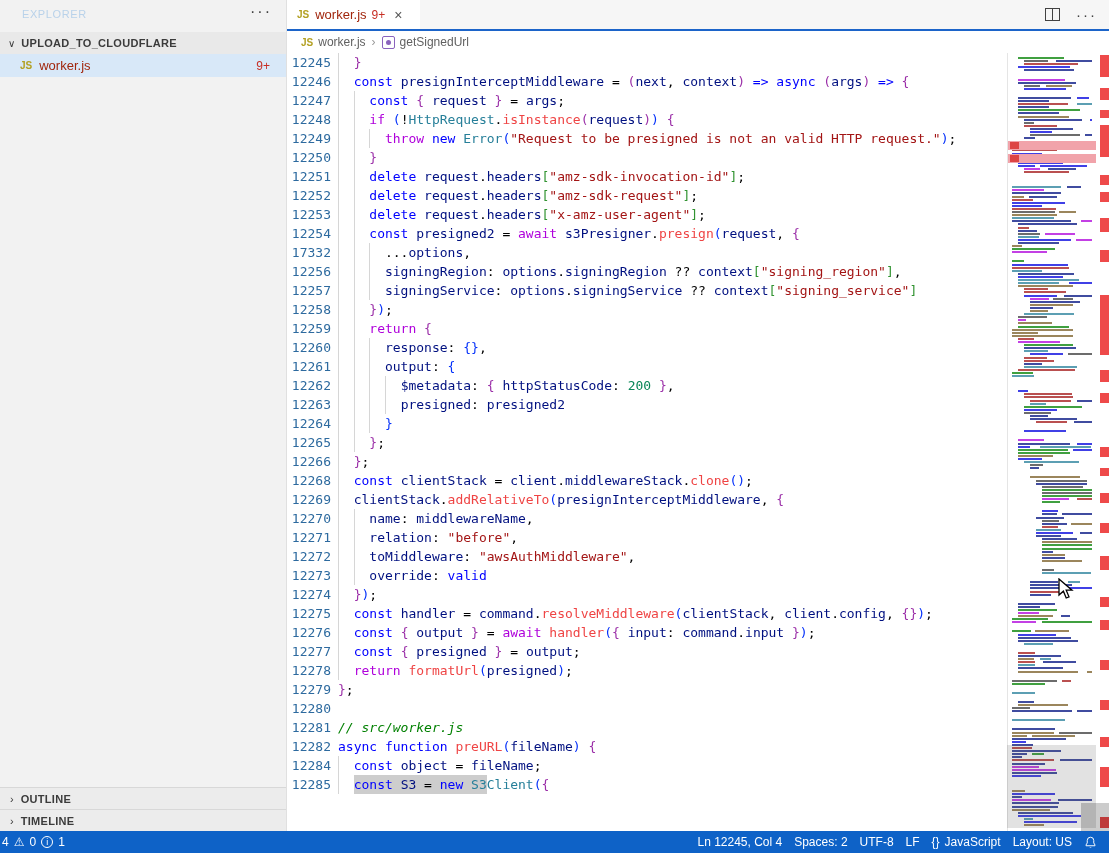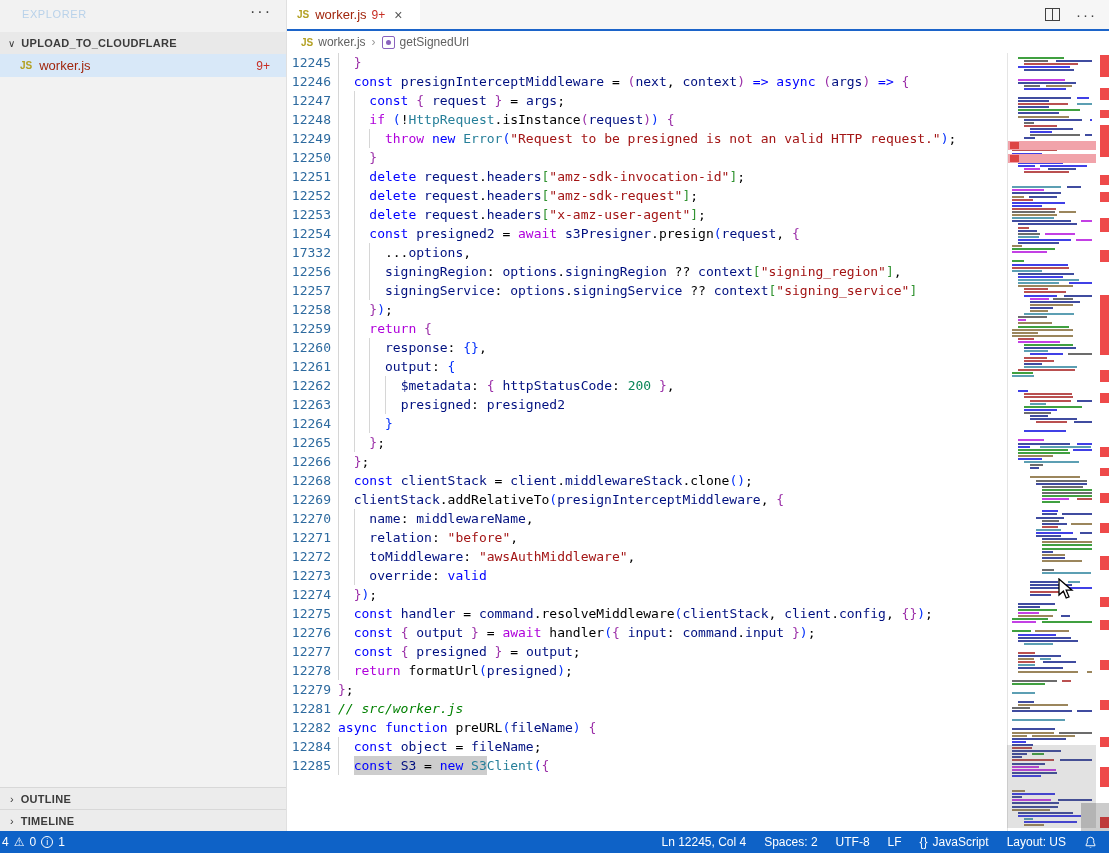--- a/index.html
+++ b/index.html
@@ -57,21 +57,21 @@
 
   
   #code { position:absolute; left:0; top:53px; width:720px; height:778px; overflow:hidden;
           font-family:"DejaVu Sans Mono","Liberation Mono",monospace; font-size:13px; }
   .row { display:flex; height:19px; line-height:19px; white-space:pre; }
   .row .num { width:51px; padding-right:7px; text-align:right; color:#2d6a9f; flex:none; }
   .row .txt { position:relative; flex:1; }
   .guide { position:absolute; top:0; bottom:0; width:1px; background:#d6d6d6; z-index:0; }
   .sel { position:absolute; top:0; bottom:0; background:#cdcdcd; z-index:0; }
   .codetext { position:relative; z-index:1; }
-  .tok-k{color:#0000ff} .tok-c{color:#af00db} .tok-v{color:#001080} .tok-f{color:#000000}
+  .tok-k{color:#0000ff} .tok-c{color:#af00db} .tok-v{color:#001080} .tok-f{color:#ef4444}
   .tok-s{color:#a31515} .tok-n{color:#098658} .tok-m{color:#008000;font-style:italic}
   .tok-p{color:#000000} .tok-t{color:#267f99}
   .tok-b1{color:#0431fa} .tok-b2{color:#9b2fa8} .tok-b3{color:#319331}
 
   
   #minimap { position:absolute; left:720px; top:53px; width:89px; height:778px;
              border-left:1px solid #e5e5e5; overflow:hidden; background:#fff; }
   .mm-bar { position:absolute; height:2px; }
   .mm-band { position:absolute; left:0; width:89px; background:#f1a3aa; }
   .mm-band i { position:absolute; left:2px; top:1px; width:9px; height:7px; background:#dd4444; display:block; }
@@ -80,21 +80,21 @@
   .rmark { position:absolute; left:4px; width:9px; background:#ee4a4a; }
   #vthumb { position:absolute; left:794px; width:28px; background:rgba(0,0,0,.2); }
 
   
   #statusbar { position:absolute; left:0; top:831px; width:1109px; height:22px; background:#0e62c7;
                color:#fff; font-size:12px; display:flex; align-items:center; }
   #sb-left { display:flex; align-items:center; gap:5px; padding-left:2px; position:relative; }
   #sb-left .wicon { font-size:12px; }
   .iicon { width:12px; height:12px; border:1px solid #fff; border-radius:50%; font-size:9px;
            display:inline-flex; align-items:center; justify-content:center; font-style:normal; }
-  #sb-right { margin-left:auto; display:flex; align-items:center; gap:18px; padding-right:12px; }
+  #sb-right { margin-left:auto; display:flex; align-items:center; gap:12px; padding-right:12px; }
   .st-item { display:flex; align-items:center; gap:5px; cursor:pointer; }
   #bell { width:13px; height:13px; }
 
   
   #cursor { position:absolute; left:1058px; top:578px; z-index:50; pointer-events:none; }
 </style>
 </head>
 <body>
 
 <div id="app">
@@ -177,20 +177,21 @@
         <div class="row"><span class="num">12270</span><span class="txt"><span class="guide" style="left: 0ch;"></span><span class="guide" style="left: 2ch;"></span><span class="codetext">    <span class="tok-v">name</span><span class="tok-p">: </span><span class="tok-v">middlewareName</span><span class="tok-p">,</span></span></span></div>
         <div class="row"><span class="num">12271</span><span class="txt"><span class="guide" style="left: 0ch;"></span><span class="guide" style="left: 2ch;"></span><span class="codetext">    <span class="tok-v">relation</span><span class="tok-p">: </span><span class="tok-s">"before"</span><span class="tok-p">,</span></span></span></div>
         <div class="row"><span class="num">12272</span><span class="txt"><span class="guide" style="left: 0ch;"></span><span class="guide" style="left: 2ch;"></span><span class="codetext">    <span class="tok-v">toMiddleware</span><span class="tok-p">: </span><span class="tok-s">"awsAuthMiddleware"</span><span class="tok-p">,</span></span></span></div>
         <div class="row"><span class="num">12273</span><span class="txt"><span class="guide" style="left: 0ch;"></span><span class="guide" style="left: 2ch;"></span><span class="codetext">    <span class="tok-v">override</span><span class="tok-p">: </span><span class="tok-k">valid</span></span></span></div>
         <div class="row"><span class="num">12274</span><span class="txt"><span class="guide" style="left: 0ch;"></span><span class="codetext">  <span class="tok-b2">}</span><span class="tok-b1">)</span><span class="tok-p">;</span></span></span></div>
         <div class="row"><span class="num">12275</span><span class="txt"><span class="guide" style="left: 0ch;"></span><span class="codetext">  <span class="tok-k">const </span><span class="tok-v">handler</span><span class="tok-p"> = </span><span class="tok-v">command</span><span class="tok-p">.</span><span class="tok-f">resolveMiddleware</span><span class="tok-b1">(</span><span class="tok-v">clientStack</span><span class="tok-p">, </span><span class="tok-v">client</span><span class="tok-p">.</span><span class="tok-v">config</span><span class="tok-p">, </span><span class="tok-b2">{}</span><span class="tok-b1">)</span><span class="tok-p">;</span></span></span></div>
         <div class="row"><span class="num">12276</span><span class="txt"><span class="guide" style="left: 0ch;"></span><span class="codetext">  <span class="tok-k">const </span><span class="tok-b2">{ </span><span class="tok-v">output</span><span class="tok-b2"> }</span><span class="tok-p"> = </span><span class="tok-c">await </span><span class="tok-f">handler</span><span class="tok-b1">(</span><span class="tok-b2">{ </span><span class="tok-v">input</span><span class="tok-p">: </span><span class="tok-v">command</span><span class="tok-p">.</span><span class="tok-v">input</span><span class="tok-b2"> }</span><span class="tok-b1">)</span><span class="tok-p">;</span></span></span></div>
         <div class="row"><span class="num">12277</span><span class="txt"><span class="guide" style="left: 0ch;"></span><span class="codetext">  <span class="tok-k">const </span><span class="tok-b2">{ </span><span class="tok-v">presigned</span><span class="tok-b2"> }</span><span class="tok-p"> = </span><span class="tok-v">output</span><span class="tok-p">;</span></span></span></div>
         <div class="row"><span class="num">12278</span><span class="txt"><span class="guide" style="left: 0ch;"></span><span class="codetext">  <span class="tok-c">return </span><span class="tok-f">formatUrl</span><span class="tok-b1">(</span><span class="tok-v">presigned</span><span class="tok-b1">)</span><span class="tok-p">;</span></span></span></div>
         <div class="row"><span class="num">12279</span><span class="txt"><span class="codetext"><span class="tok-b2">}</span><span class="tok-p">;</span></span></span></div>
+        <div class="row"><span class="num">12280</span><span class="txt"><span class="codetext"></span></span></div>
         <div class="row"><span class="num">12281</span><span class="txt"><span class="codetext"><span class="tok-m">// src/worker.js</span></span></span></div>
         <div class="row"><span class="num">12282</span><span class="txt"><span class="codetext"><span class="tok-k">async </span><span class="tok-k">function </span><span class="tok-f">preURL</span><span class="tok-b1">(</span><span class="tok-v">fileName</span><span class="tok-b1">)</span><span class="tok-p"> </span><span class="tok-b2">{</span></span></span></div>
         <div class="row"><span class="num">12284</span><span class="txt"><span class="guide" style="left: 0ch;"></span><span class="codetext">  <span class="tok-k">const </span><span class="tok-v">object</span><span class="tok-p"> = </span><span class="tok-v">fileName</span><span class="tok-p">;</span></span></span></div>
         <div class="row"><span class="num">12285</span><span class="txt"><span class="guide" style="left: 0ch;"></span><span class="sel" style="left: 2ch; width: 17ch;"></span><span class="codetext">  <span class="tok-k">const </span><span class="tok-v">S3</span><span class="tok-p"> = </span><span class="tok-k">new </span><span class="tok-t">S3Client</span><span class="tok-b1">(</span><span class="tok-b2">{</span></span></span></div>
       </div>
 
     <div id="minimap">
         <div class="mm-bar" style="top: 4px; left: 10px; width: 46.4294px; background: rgb(0, 128, 0); opacity: 0.75;"></div>
         <div class="mm-bar" style="top: 7.1px; left: 16px; width: 23.805px; background: rgb(59, 59, 59); opacity: 0.75;"></div>
         <div class="mm-bar" style="top: 7.1px; left: 48.0674px; width: 35.9326px; background: rgb(0, 16, 128); opacity: 0.75;"></div>

